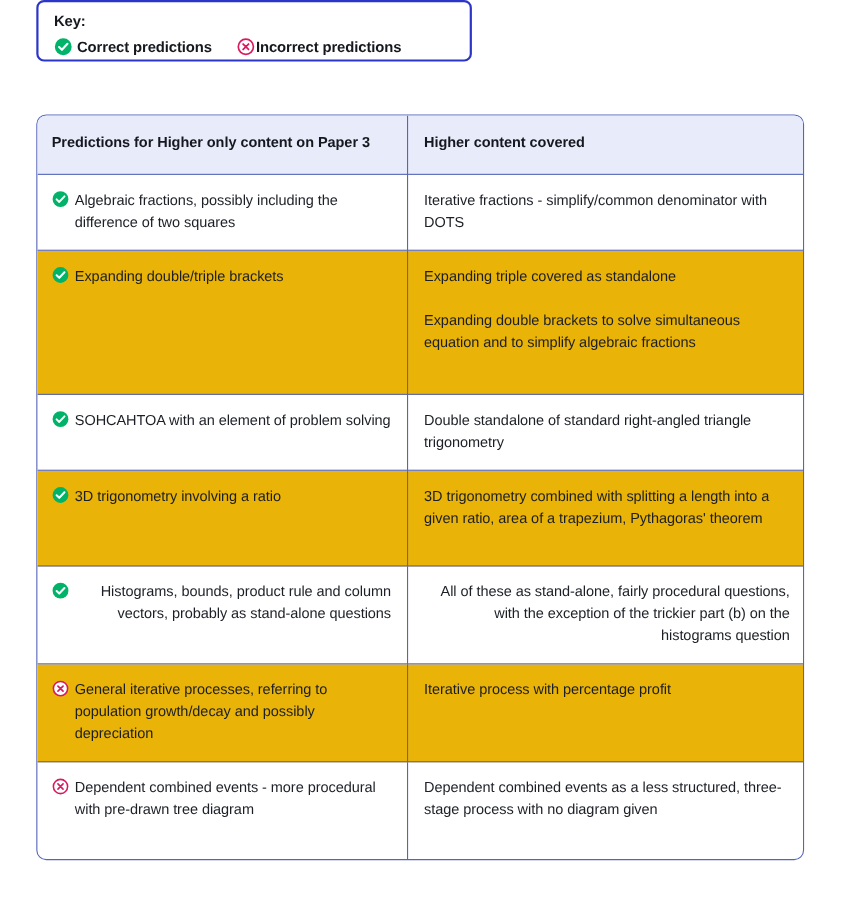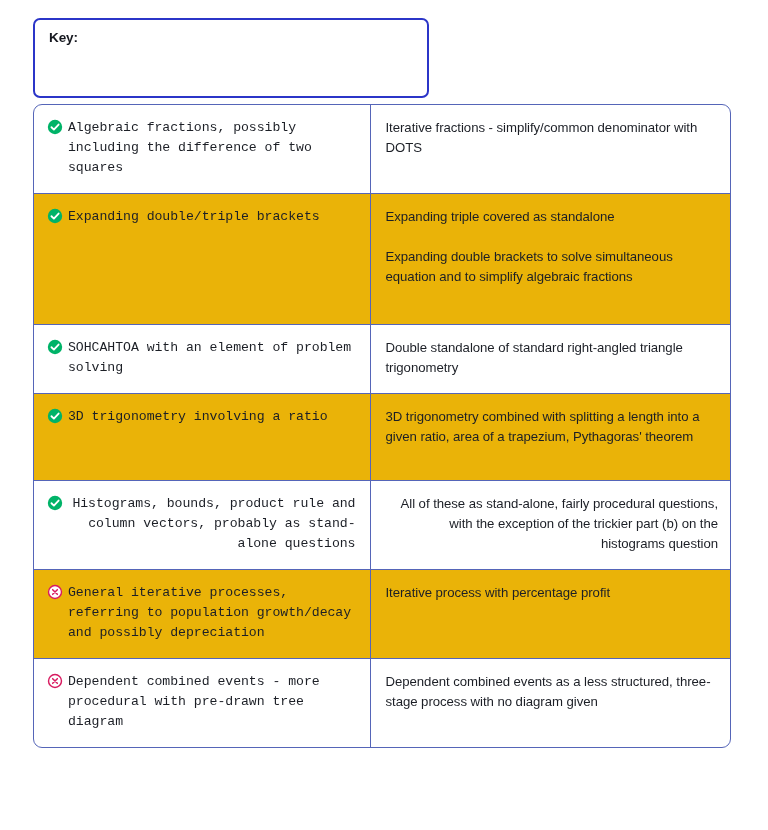--- a/index.html
+++ b/index.html
@@ -18,23 +18,23 @@
     width: 768px;
     height: 830px;
     background: #ffffff;
     overflow: hidden;
   }
 
   
   .key-box {
     position: absolute;
     left: 33px;
-    top: 18px;
+    top: 0;
     width: 396px;
-    height: 80px;
+    height: 56px;
     border: 2px solid #2b35c8;
     border-radius: 7px;
     background: #ffffff;
     padding: 9px 0 0 14px;
   }
   .key-title {
     font-size: 13.5px;
     font-weight: 700;
     color: #16181f;
     line-height: 18px;
@@ -106,50 +106,77 @@
     padding-bottom: 19px;
     color: #15181f;
   }
   tr.alt td { background: #eab308; }
 
   .cellflex {
     display: flex;
     align-items: flex-start;
   }
   .cellflex .ico { margin-top: 1px; margin-right: 5px; }
-  .cellflex .txt { flex: 1 1 auto; font-family: Liberation Mono, monospace; }
+  .cellflex .txt { flex: 1 1 auto; }
 
   .para + .para { margin-top: 20px; }
 
   
   .h-r1 { height: 66px; }
   .h-r2 { height: 131px; }
   .h-r3 { height: 66px; }
   .h-r4 { height: 87px; margin-left: 31px; }
   .h-r5 { height: 89px; text-align: right; }
   .h-r6 { height: 85px; }
   .h-r7 { height: 88px; }
 </style>
 </head>
 <body>
 
 <div class="page">
 
   <div class="key-box">
     <div class="key-title">Key:</div>
+    <div class="key-items">
+
+      <div class="key-item">
+        <span class="ico">
+          <svg width="17" height="17" viewBox="0 0 20 20" aria-hidden="true">
+            <circle cx="10" cy="10" r="9" fill="#00b368"></circle>
+            <path d="M5.6 10.3 L8.6 13.2 L14.5 6.9" fill="none" stroke="#ffffff" stroke-width="2.3" stroke-linecap="round" stroke-linejoin="round"></path>
+          </svg>
+        </span>
+        <span class="label">Correct predictions</span>
+      </div>
+
+      <div class="key-item second">
+        <span class="ico">
+          <svg width="17" height="17" viewBox="0 0 20 20" aria-hidden="true">
+            <circle cx="10" cy="10" r="8.1" fill="#ffffff" stroke="#d81b60" stroke-width="1.8"></circle>
+            <path d="M7.1 7.1 L12.9 12.9 M12.9 7.1 L7.1 12.9" stroke="#d81b60" stroke-width="1.9" stroke-linecap="round"></path>
+          </svg>
+        </span>
+        <span class="label">Incorrect predictions</span>
+      </div>
+
+    </div>
   </div>
 
   <div class="tbl-wrap">
     <table class="grid">
       <colgroup>
           <col class="c1">
           <col class="c2">
         </colgroup>
       <tbody>
 
+        <tr class="hdr">
+          <td class="col1">Predictions for Higher only content on Paper 3</td>
+          <td class="col2">Higher content covered</td>
+        </tr>
 
         <tr>
           <td class="col1 h-r1">
             <div class="cellflex">
               <span class="ico">
                 <svg width="16" height="16" viewBox="0 0 20 20" aria-hidden="true">
                   <circle cx="10" cy="10" r="9" fill="#00b368"></circle>
                   <path d="M5.6 10.3 L8.6 13.2 L14.5 6.9" fill="none" stroke="#ffffff" stroke-width="2.3" stroke-linecap="round" stroke-linejoin="round"></path>
                 </svg>
               </span>

